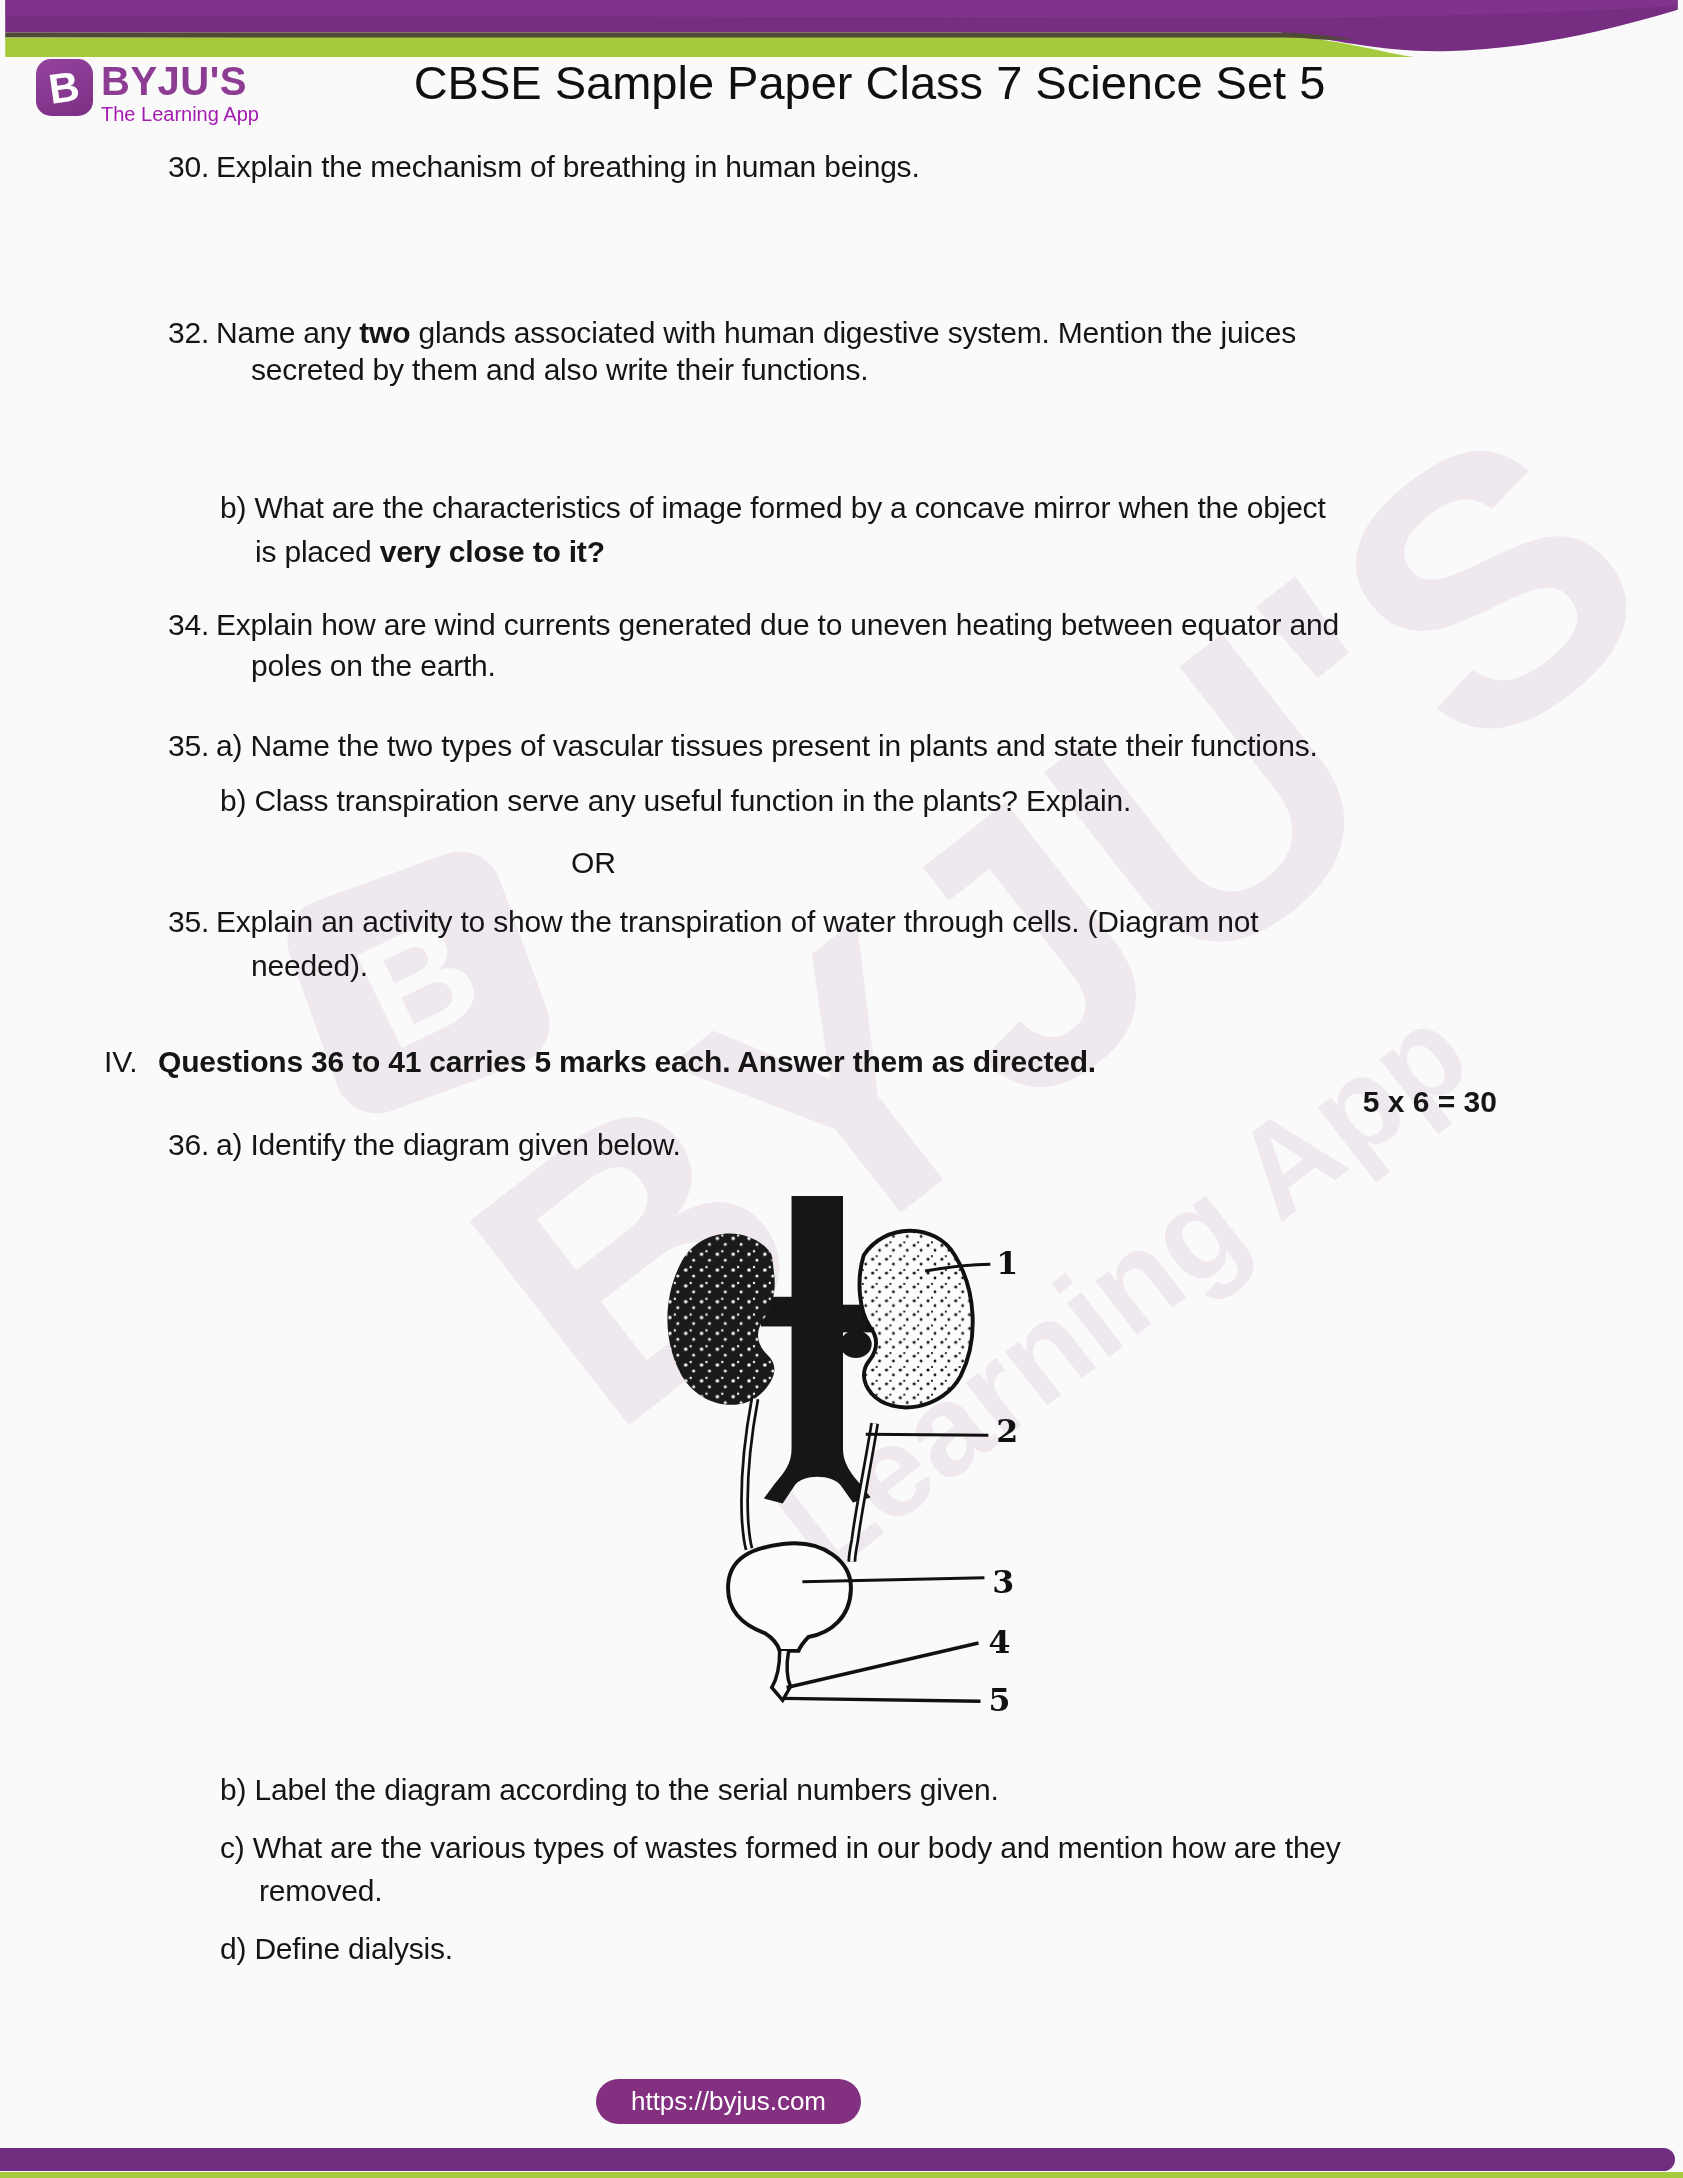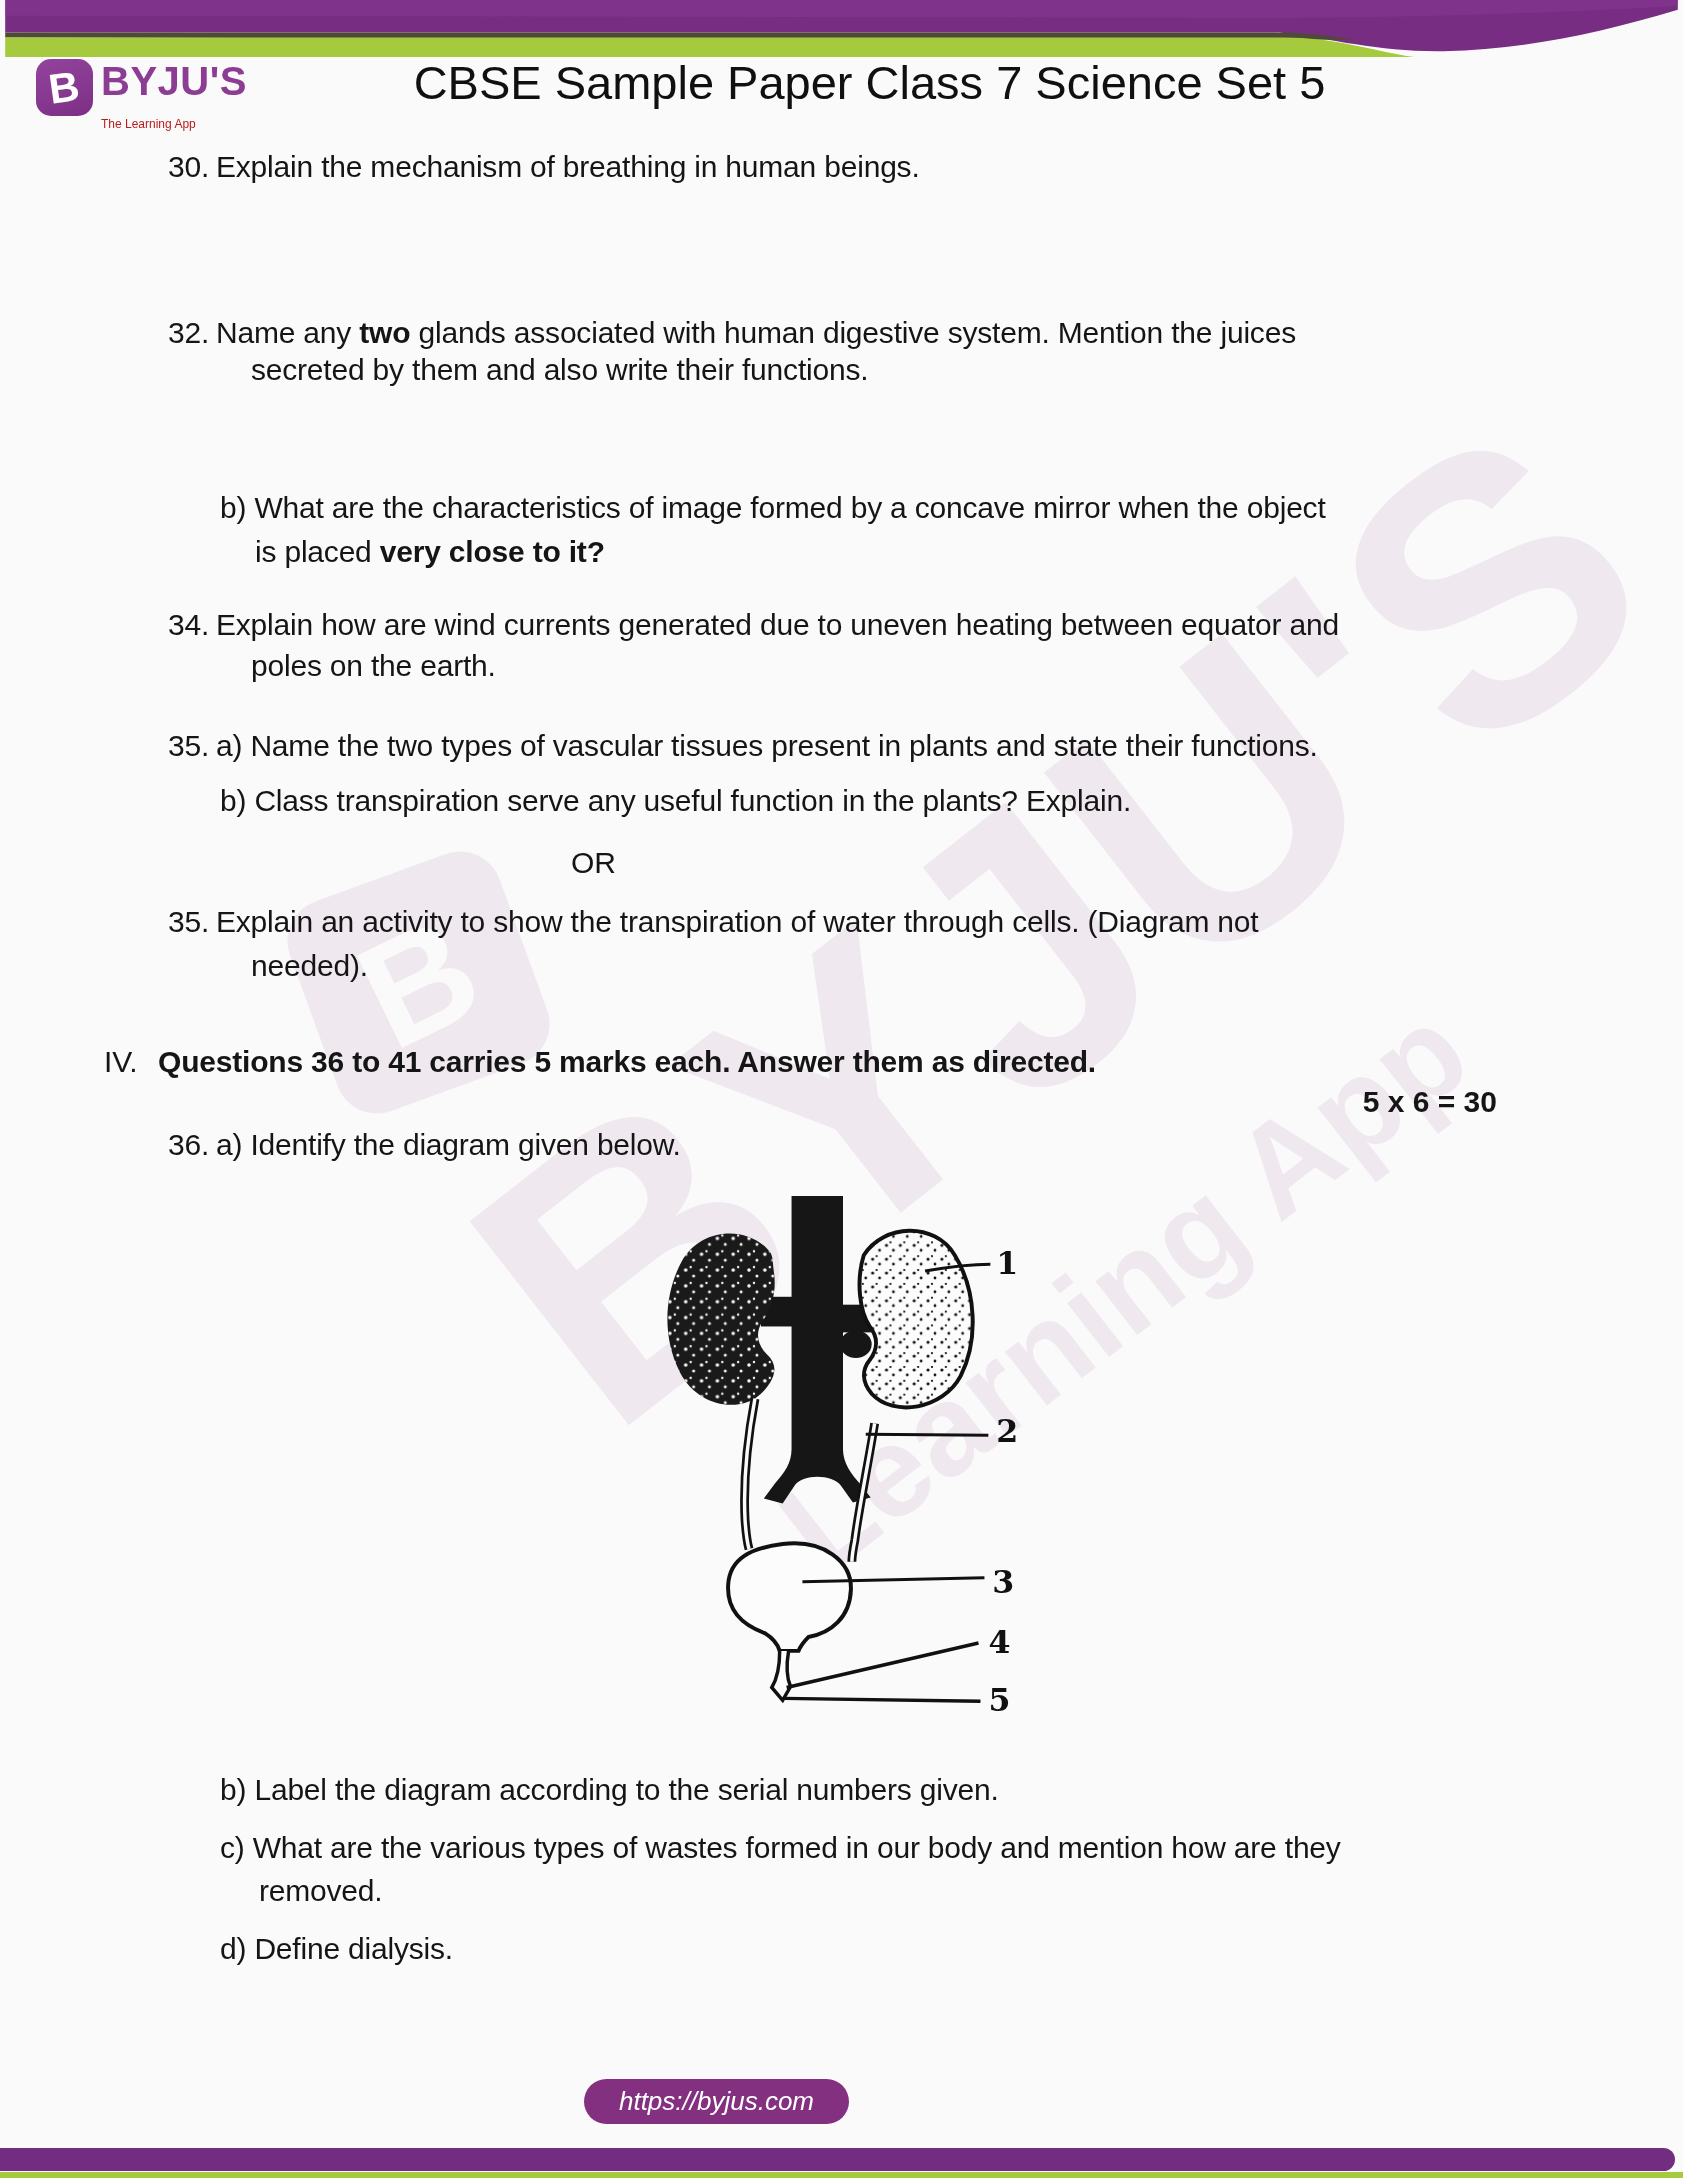--- a/index.html
+++ b/index.html
@@ -27,21 +27,21 @@
     width:57px;height:57px;border-radius:15px;
     background:linear-gradient(160deg,#93439b,#7d2f86);
     display:flex;align-items:center;justify-content:center;
   }
   .logo-tile span{
     color:#fff;font-size:42px;font-weight:bold;transform:rotate(-8deg);
     font-family:"Liberation Sans",sans-serif;
   }
   .logo-texts{margin-left:8px;}
   .logo-brand{font-size:40px;font-weight:bold;color:#8c3c93;letter-spacing:0.5px;line-height:44px;}
-  .logo-tagline{font-size:12px;color:#b91c1c;margin-top:14px;}
+  .logo-tagline{font-size:20px;color:#a21caf;margin-top:0px;}
   
   .title{
     position:absolute;left:0;top:55px;width:1683px;text-align:center;
     font-size:47px;color:#101010;z-index:2;margin-left:28px;
   }
   
   .wm{position:absolute;z-index:0;font-weight:bold;color:rgba(139,91,146,0.10);white-space:nowrap;}
   .wm-brand{left:396px;top:1168px;font-size:376px;transform:rotate(-38deg);transform-origin:0 0;}
   .wm-sub{left:752px;top:1485px;font-size:129px;transform:rotate(-38deg);transform-origin:0 0;}
   .wm-tile{
@@ -58,23 +58,23 @@
   .num{display:inline-block;width:48px;}
   .num-iv{display:inline-block;width:54px;font-weight:normal;}
   .bld{font-weight:bold;}
   .marks{position:absolute;right:186px;top:1085px;font-size:30px;font-weight:bold;z-index:1;}
   .or{position:absolute;left:571px;top:846px;font-size:30px;z-index:1;}
   
   .diagram{position:absolute;left:634px;top:1186px;z-index:1;}
   .dlabel{font-family:"DejaVu Serif",serif;font-weight:bold;font-size:32px;fill:#111;}
   
   .url-btn{
-    position:absolute;left:584px;top:2079px;width:265px;height:45px;
+    position:absolute;left:596px;top:2079px;width:265px;height:45px;
     background:#82307f;border-radius:23px;z-index:2;
-    display:flex;align-items:center;justify-content:center;cursor:pointer;font-style:italic;
+    display:flex;align-items:center;justify-content:center;cursor:pointer;
   }
   .url-btn span{color:#ffffff;font-size:26px;}
 </style>
 </head>
 <body>
 
 <div id="page">
 
   <svg class="band-svg" width="1683" height="61" viewBox="0 0 1700 62">
     <path d="M0 0 H1700 V10 C1620 34 1545 50 1462 52 C1398 53 1352 40 1295 33 L0 33 Z" fill="#762d82"></path>

